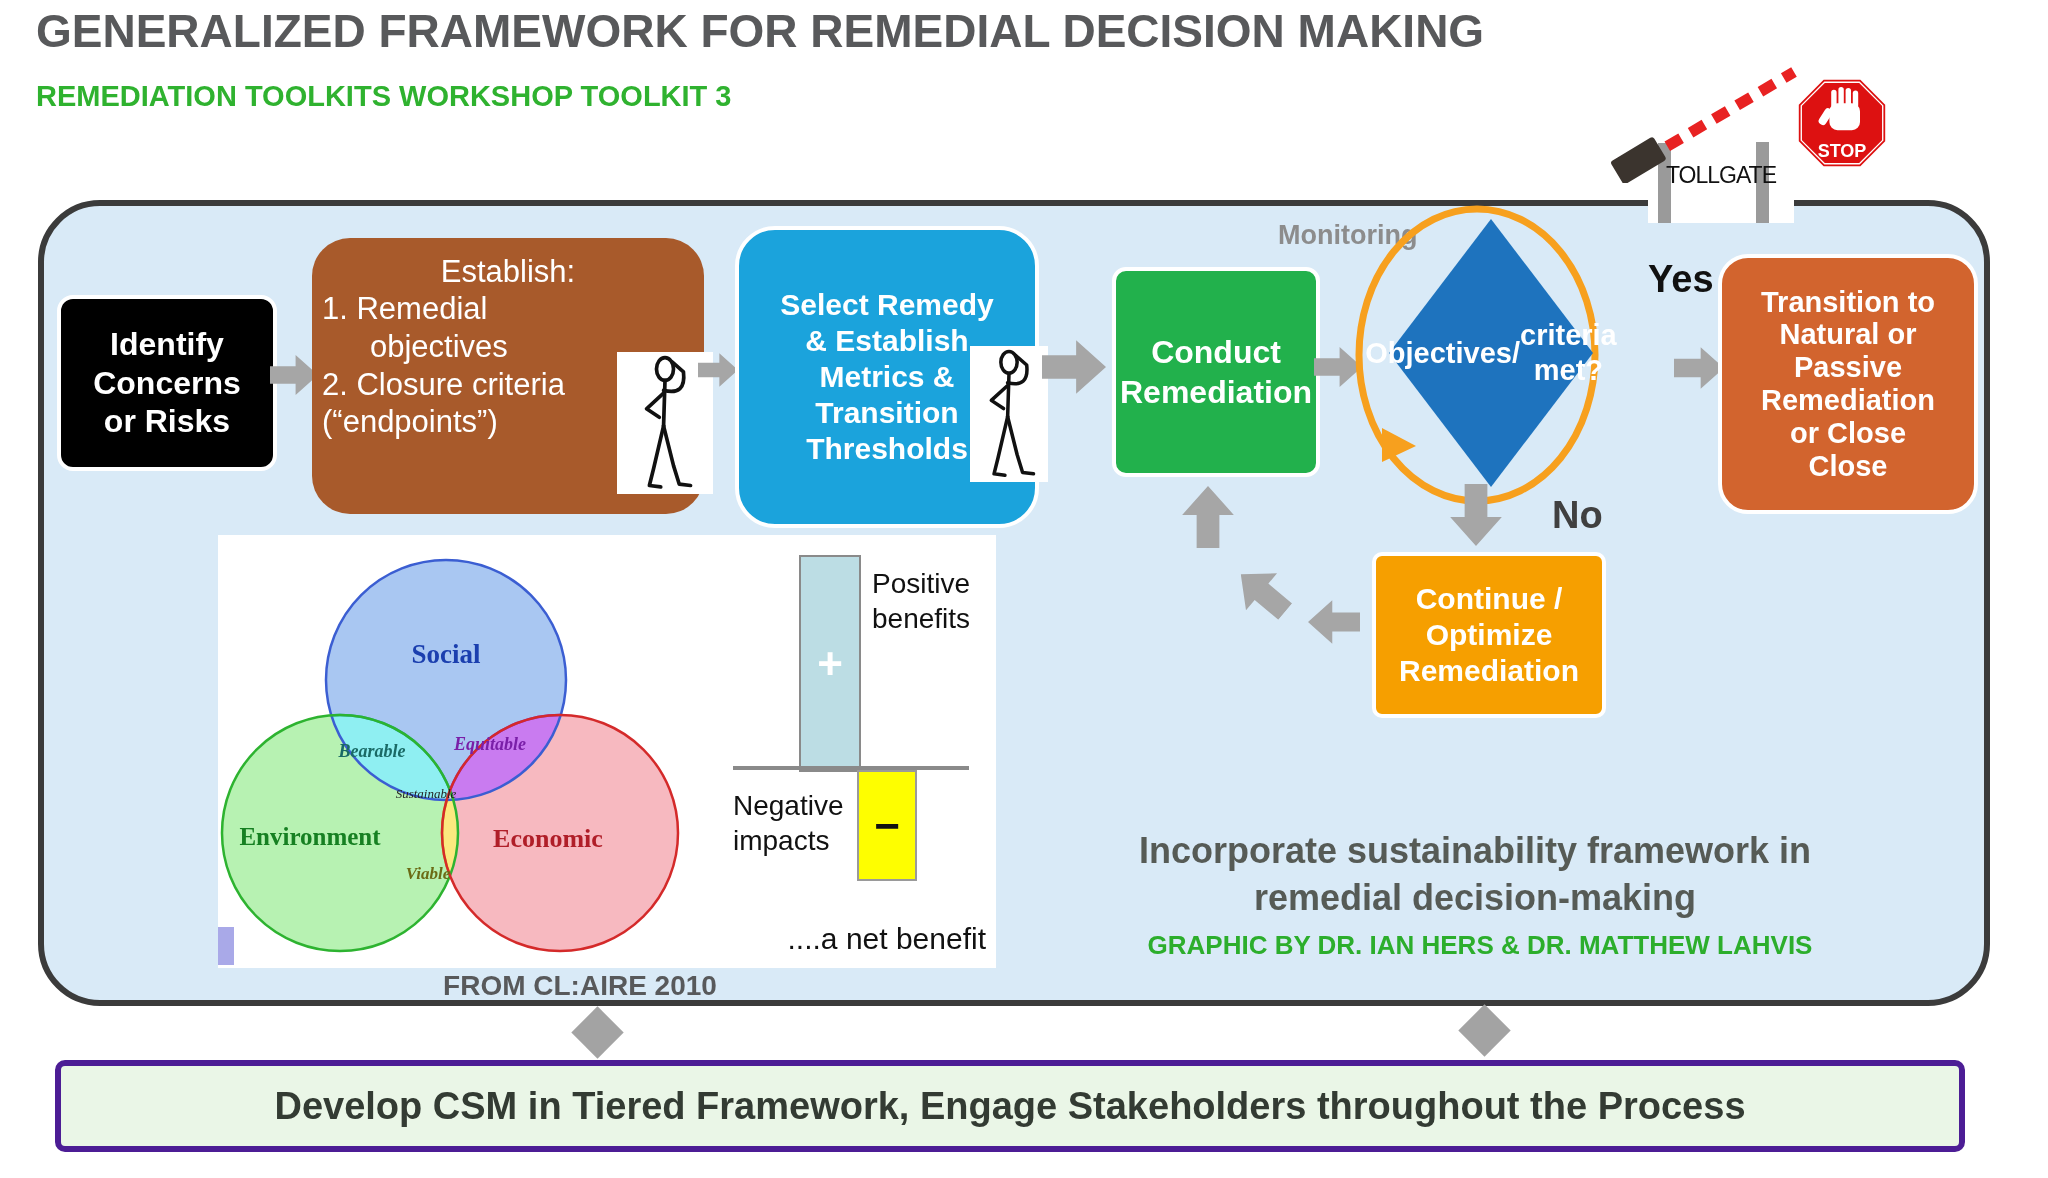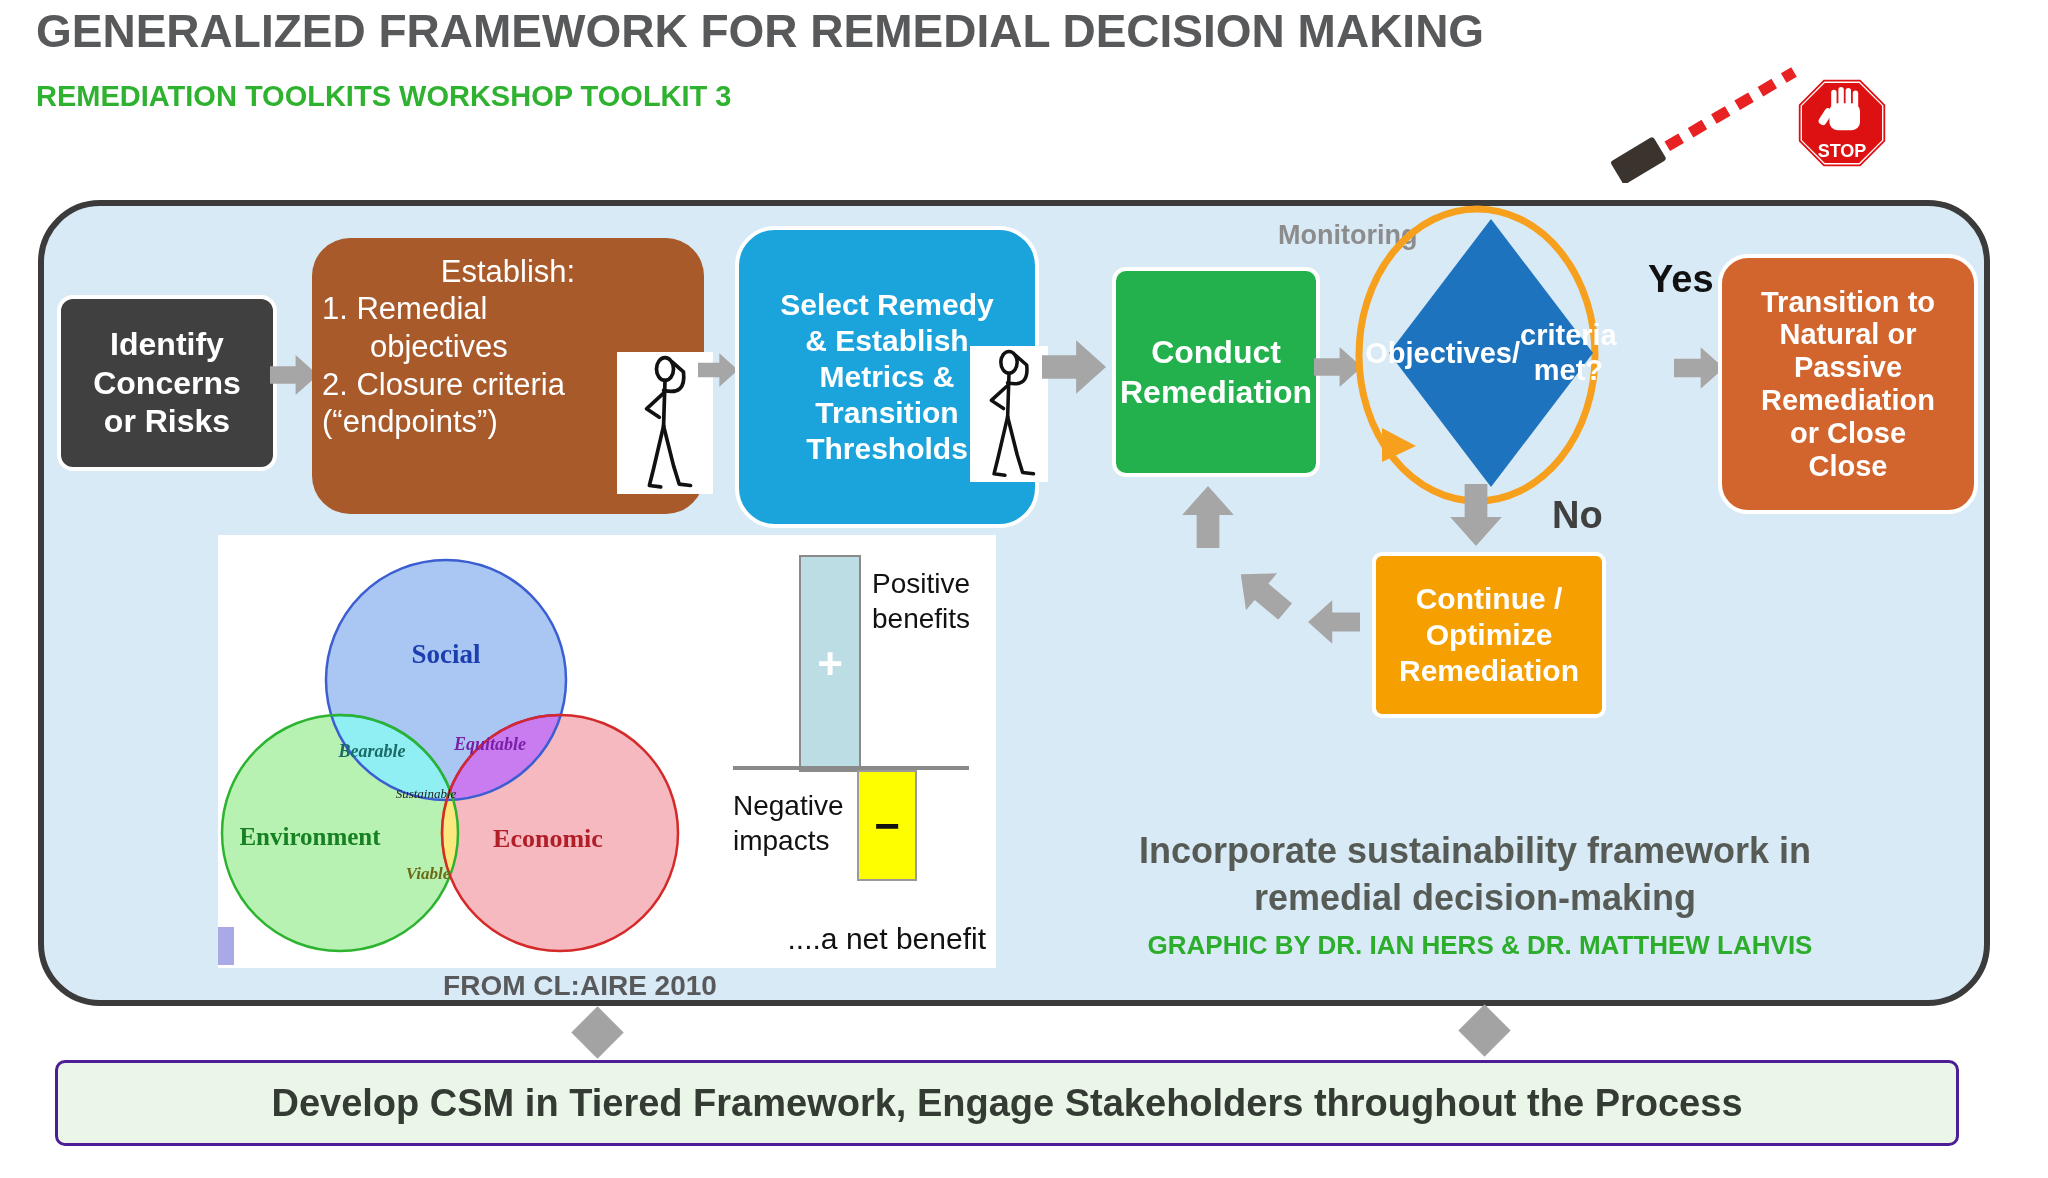--- a/index.html
+++ b/index.html
@@ -17,21 +17,21 @@
   .container{
     left:38px;top:200px;width:1940px;height:794px;
     background:#D9EAF7;border:6px solid #3B3B3B;border-radius:62px;
   }
 
   
   .fbox{display:flex;flex-direction:column;align-items:center;justify-content:center;
         text-align:center;color:#ffffff;font-weight:bold;border:4px solid #ffffff;}
   .fbox span{display:block;}
 
-  .identify{left:57px;top:295px;width:212px;height:168px;background:#404040;border-radius:16px;font-size:32px;line-height:1.2;}
+  .identify{left:57px;top:295px;width:212px;height:168px;background:#000000;border-radius:16px;font-size:32px;line-height:1.2;}
   .establish{left:312px;top:238px;width:392px;height:276px;background:#A85A2B;border-radius:38px;
              color:#fff;font-weight:normal;font-size:31px;}
   .establish .head{display:block;text-align:center;padding-top:16px;}
   .establish .li{display:block;text-align:left;padding-left:10px;line-height:1.22;}
   .establish .li.indent{padding-left:58px;}
   .establish .gap{height:30px;}
   .select{left:735px;top:226px;width:296px;height:294px;background:#1BA3DC;border-radius:40px;font-size:30px;line-height:1.2;}
   .conduct{left:1112px;top:267px;width:200px;height:202px;background:#22B14C;border-radius:14px;font-size:32px;line-height:1.25;}
   .transition{left:1718px;top:254px;width:252px;height:252px;background:#D2642E;border-radius:30px;font-size:29px;line-height:1.13;}
   .continue{left:1372px;top:552px;width:226px;height:158px;background:#F69F00;border-radius:10px;font-size:30px;line-height:1.2;}
@@ -71,21 +71,21 @@
 
   
   .incorporate{left:1055px;top:828px;width:840px;text-align:center;font-size:36px;font-weight:bold;color:#565B56;line-height:1.3;}
   .incorporate span{display:block;}
   .credit{left:1060px;top:930px;width:840px;text-align:center;font-size:26px;font-weight:bold;color:#2CAE2C;}
 
   
   .conn-diamond{width:37px;height:37px;background:#A3A3A3;transform:rotate(45deg);}
   .cd1{left:579px;top:1014px;}
   .cd2{left:1466px;top:1012px;}
-  .footer{left:55px;top:1060px;width:1898px;height:80px;background:#EAF6E7;border:3px solid #4c1d95;border-radius:10px;
+  .footer{left:55px;top:1060px;width:1898px;height:80px;background:#EAF6E7;border:6px solid #4c1d95;border-radius:10px;
           display:flex;align-items:center;justify-content:center;font-size:38px;font-weight:bold;color:#333B33;}
 
   
   .toll-panel{left:1648px;top:128px;width:146px;height:95px;background:#ffffff;z-index:6;}
   .toll-post{position:absolute;background:#9A9A9A;}
   .post1{left:10px;top:15px;width:13px;height:80px;}
   .post2{left:108px;top:14px;width:13px;height:81px;}
   .toll-label{position:absolute;left:0px;top:34px;width:146px;text-align:center;font-size:23px;color:#111;letter-spacing:-1px;}
   .toll-arm{left:1598px;top:58px;width:210px;height:125px;z-index:7;}
   .stop-sign{left:1797px;top:78px;width:90px;height:90px;z-index:7;}
@@ -100,20 +100,25 @@
 
   <svg class="abs toll-arm" viewBox="0 0 210 125">
     <line x1="46" y1="102" x2="196" y2="14" stroke="#E82222" stroke-width="11" stroke-dasharray="16 11"></line>
     <g transform="translate(12,104) rotate(-31)">
       <rect x="0" y="0" width="50" height="27" rx="3" fill="#3B342E"></rect>
     </g>
   </svg>
 
   <div class="abs container"></div>
 
+  <div class="abs toll-panel">
+    <div class="toll-post post1"></div>
+    <div class="toll-post post2"></div>
+    <div class="toll-label">TOLLGATE</div>
+  </div>
 
   <svg class="abs stop-sign" viewBox="0 0 100 100">
     <polygon points="30,3 70,3 97,30 97,70 70,97 30,97 3,70 3,30" fill="#DD1111" stroke="#ffffff" stroke-width="5"></polygon>
     <polygon points="30,3 70,3 97,30 97,70 70,97 30,97 3,70 3,30" fill="none" stroke="#DD1111" stroke-width="2"></polygon>
     <g fill="#ffffff">
       <rect x="38" y="13" width="6" height="20" rx="3"></rect>
       <rect x="46" y="10" width="6" height="23" rx="3"></rect>
       <rect x="54" y="11" width="6" height="22" rx="3"></rect>
       <rect x="62" y="14" width="6" height="19" rx="3"></rect>
       <rect x="36" y="28" width="34" height="30" rx="9"></rect>

